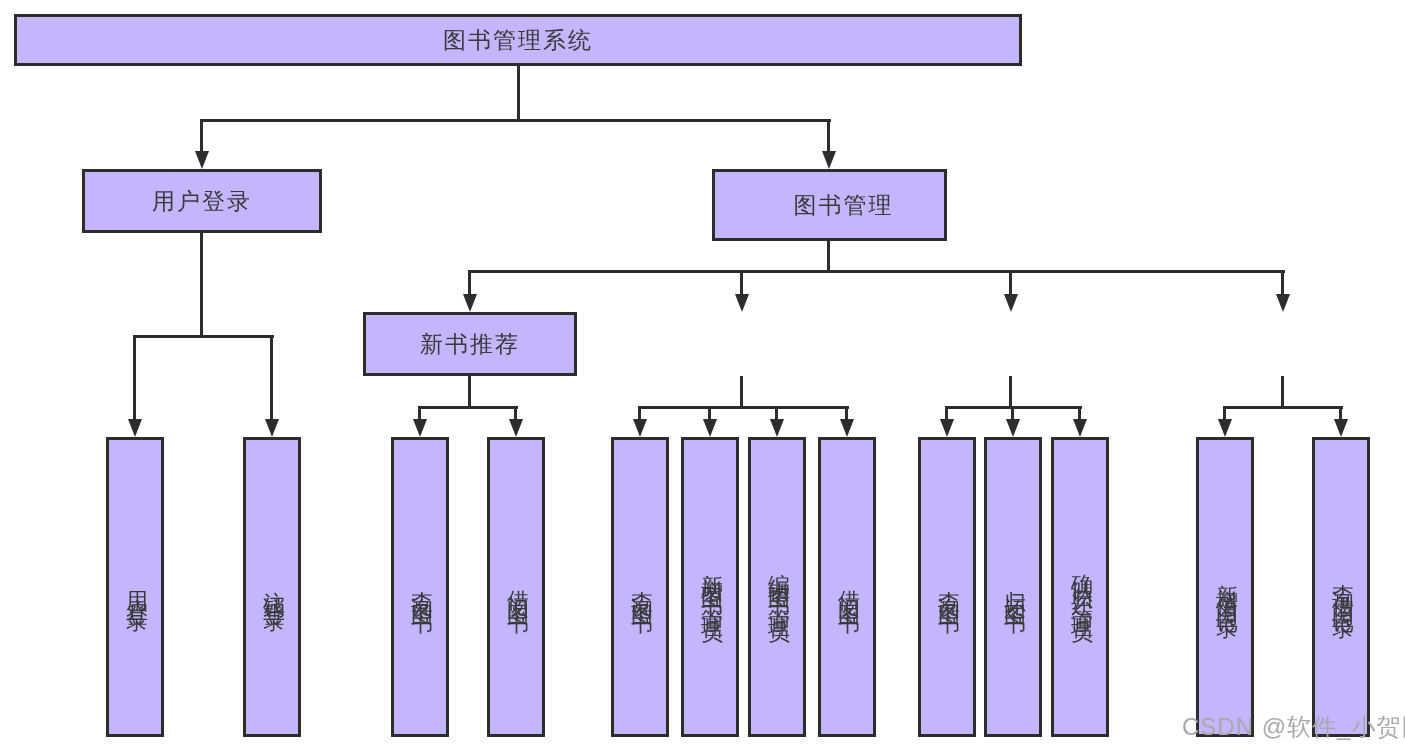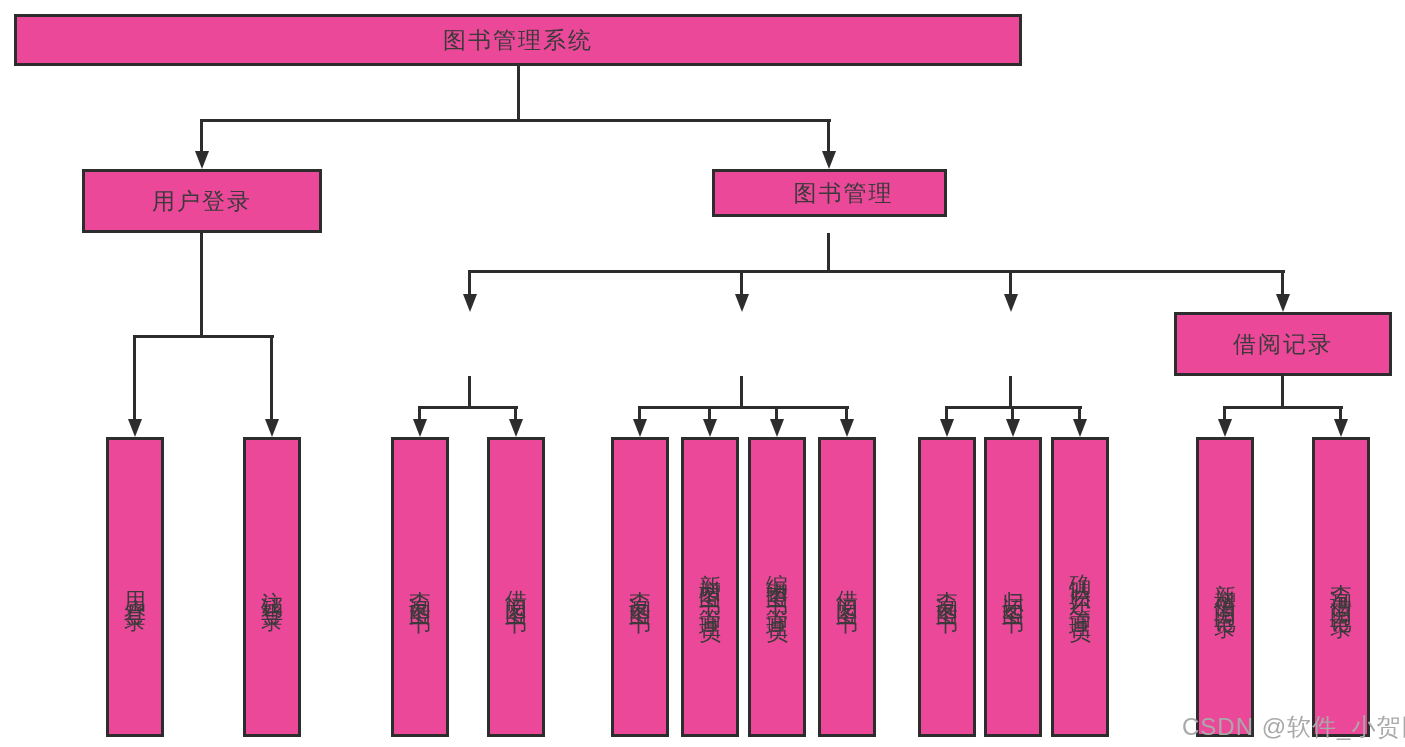--- a/index.html
+++ b/index.html
@@ -8,27 +8,28 @@
     width: 1405px;
     height: 747px;
     background: #ffffff;
     overflow: hidden;
     font-family: "Liberation Sans", "DejaVu Sans", sans-serif;
   }
   
   .box {
     position: absolute;
     box-sizing: border-box;
-    background: #ec4899;
+    background: #c4b5fd;
     border: 3px solid #2d2d2d;
     display: flex;
     align-items: center;
     justify-content: center;
     color: #3a3a3a;
     z-index: 2;
+    font-family: Liberation Mono, monospace;
   }
   .hbox span {
     font-size: 23px;
     letter-spacing: 2px;
     white-space: nowrap;
   }
   .vbox span {
     writing-mode: vertical-rl;
     font-size: 22px;
     letter-spacing: 7px;
@@ -47,21 +48,21 @@
     position: absolute;
     width: 0; height: 0;
     border-left: 7px solid transparent;
     border-right: 7px solid transparent;
     border-top: 18px solid #2d2d2d;
     z-index: 1;
   }
   
   #b-root  { left: 14px;   top: 14px;  width: 1008px; height: 52px; }
   #b-login { left: 82px;   top: 169px; width: 240px;  height: 64px; }
-  #b-mgmt  { left: 712px;  top: 169px; width: 235px;  height: 48px; padding-left: 28px; }
+  #b-mgmt  { left: 712px;  top: 169px; width: 235px;  height: 72px; padding-left: 28px; }
   #b-rec   { left: 363px;  top: 312px; width: 214px;  height: 64px; }
   #b-bor   { left: 633px;  top: 312px; width: 219px;  height: 64px; }
   #b-cur   { left: 902px;  top: 312px; width: 219px;  height: 64px; }
   #b-hist  { left: 1174px; top: 312px; width: 218px;  height: 64px; }
   .vbox    { top: 437px; width: 58px; height: 300px; }
   #l-login  { left: 106px; }
   #l-logout { left: 243px; }
   #l-rec1   { left: 391px; }
   #l-rec2   { left: 487px; }
   #l-bor1   { left: 611px; }
@@ -94,22 +95,22 @@
     <span>图书管理系统</span>
   </div>
 
   <div class="box hbox" id="b-login">
     <span>用户登录</span>
   </div>
   <div class="box hbox" id="b-mgmt">
     <span>图书管理</span>
   </div>
 
-  <div class="box hbox" id="b-hist">
-    <span>借阅记录</span>
+  <div class="box hbox" id="b-rec">
+    <span>新书推荐</span>
   </div>
 
   <div class="box vbox" id="l-login">
     <span>用户登录</span>
   </div>
   <div class="box vbox" id="l-logout">
     <span>注销登录</span>
   </div>
   <div class="box vbox" id="l-rec1">
     <span>查询图书</span>

